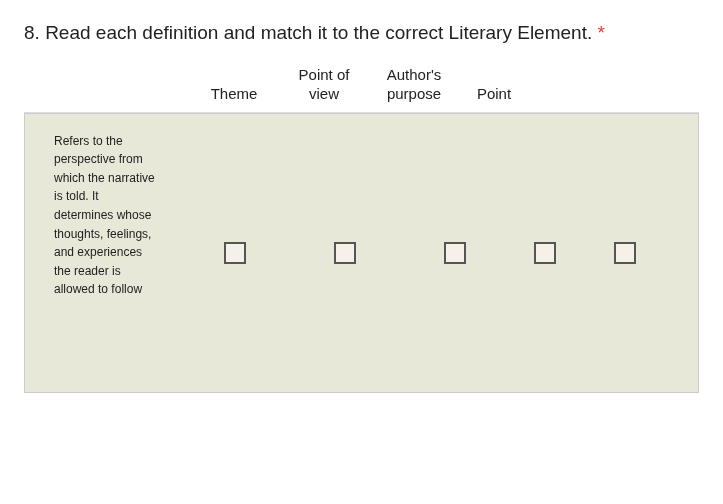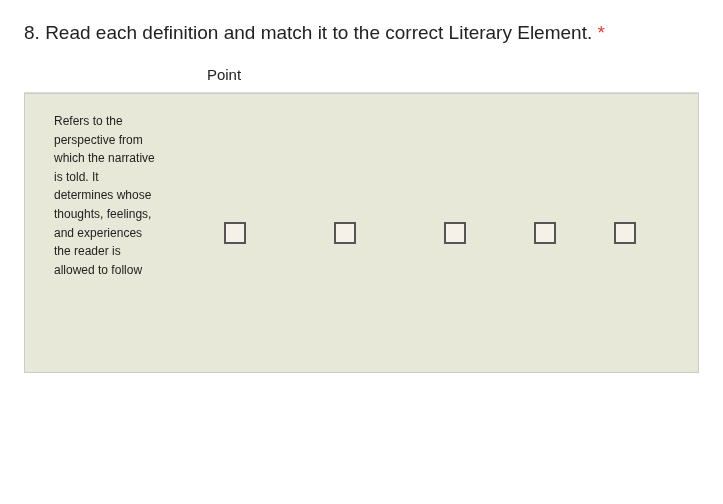--- a/index.html
+++ b/index.html
@@ -127,20 +127,29 @@
 <div class="question-header">
   <span>8.</span>
   <span>Read each definition and match it to the correct Literary Element.</span>
   <span class="required">*</span>
 </div>
 
 <div class="table-container">
 
   <div class="column-headers">
     <div class="col-label col-definition"></div>
+    <div class="col-label col-theme">Theme</div>
+    <div class="col-label col-pointofview">
+      <span>Point of</span><br>
+      <span>view</span>
+    </div>
+    <div class="col-label col-authorspurpose">
+      <span>Author's</span><br>
+      <span>purpose</span>
+    </div>
     <div class="col-label col-mood">Point</div>
   </div>
 
   <div class="row">
     <div class="cell-definition">Refers to the perspective from which the narrative is told. It determines whose thoughts, feelings, and experiences the reader is allowed to follow</div>
     <div class="cell-checkbox cell-theme">
       <div class="checkbox"></div>
     </div>
     <div class="cell-checkbox cell-characterization">
       <div class="checkbox"></div>

